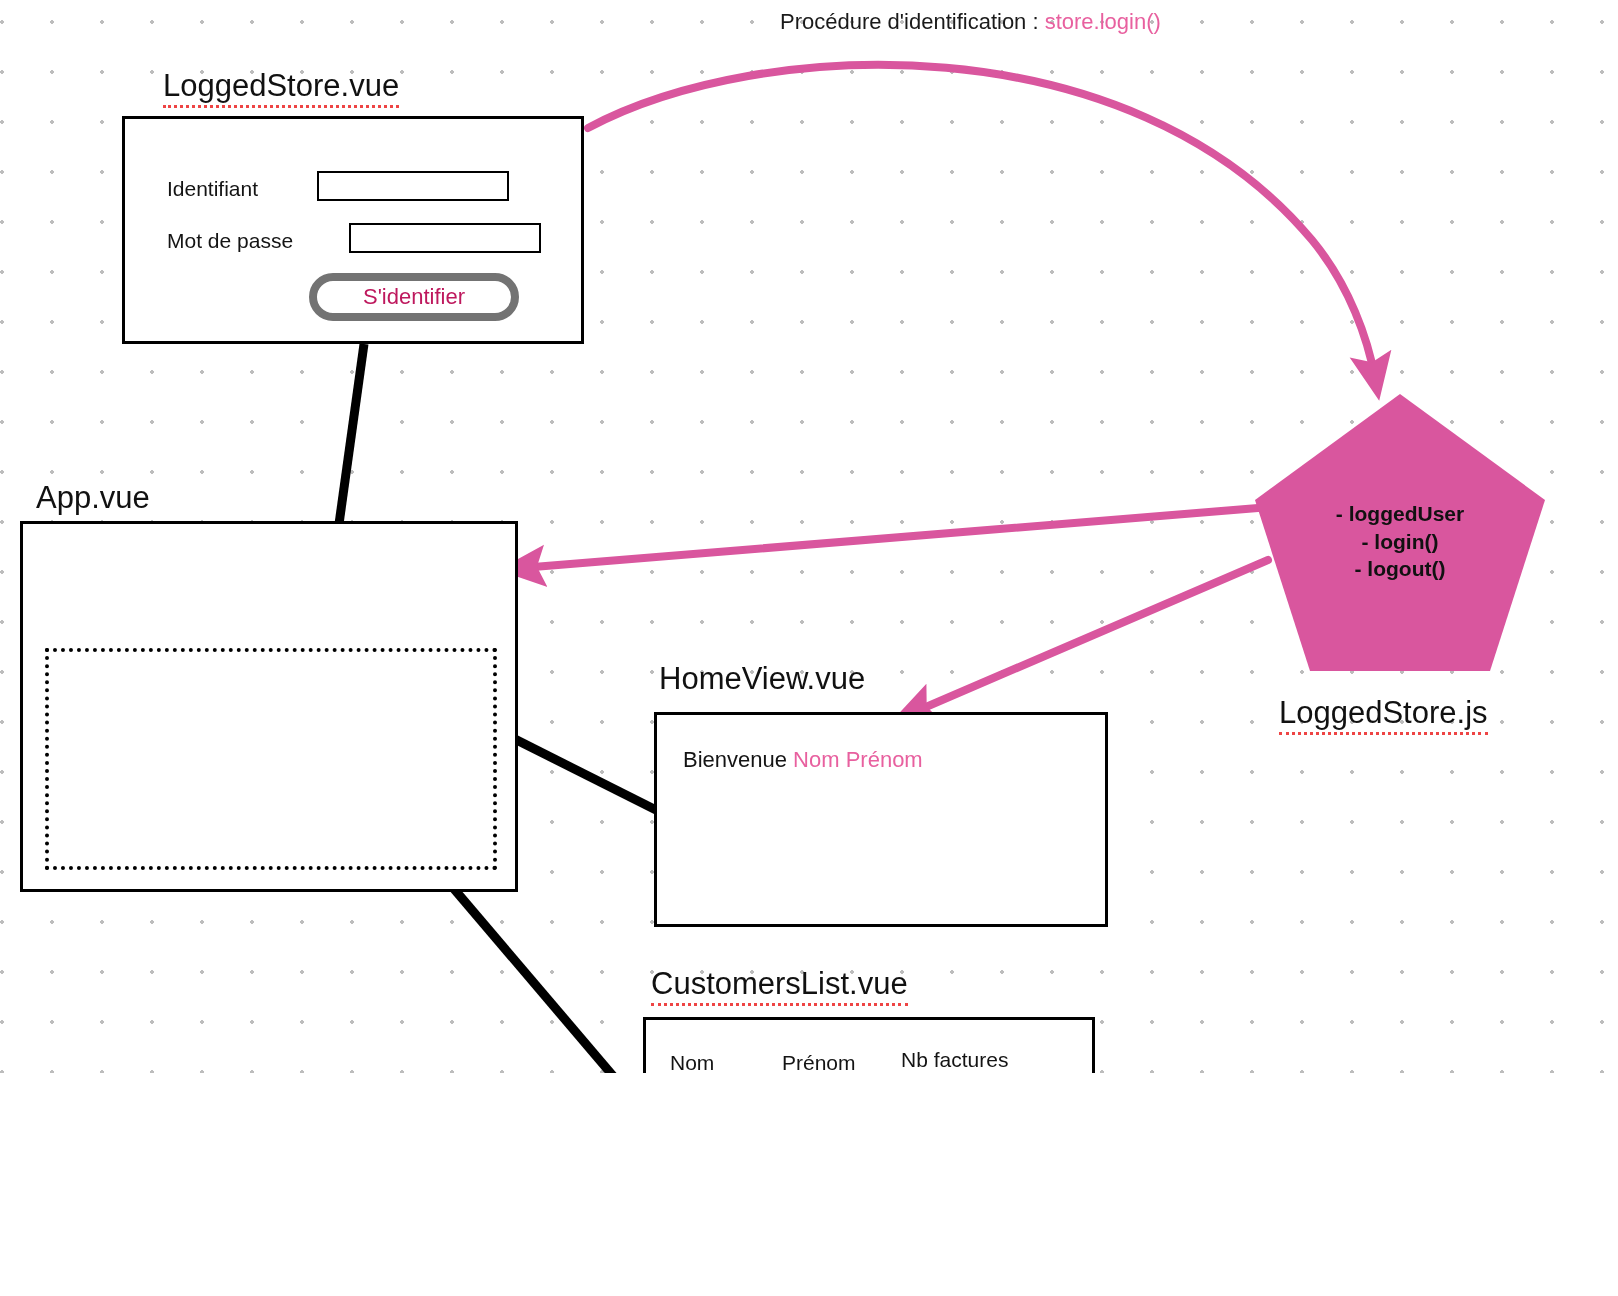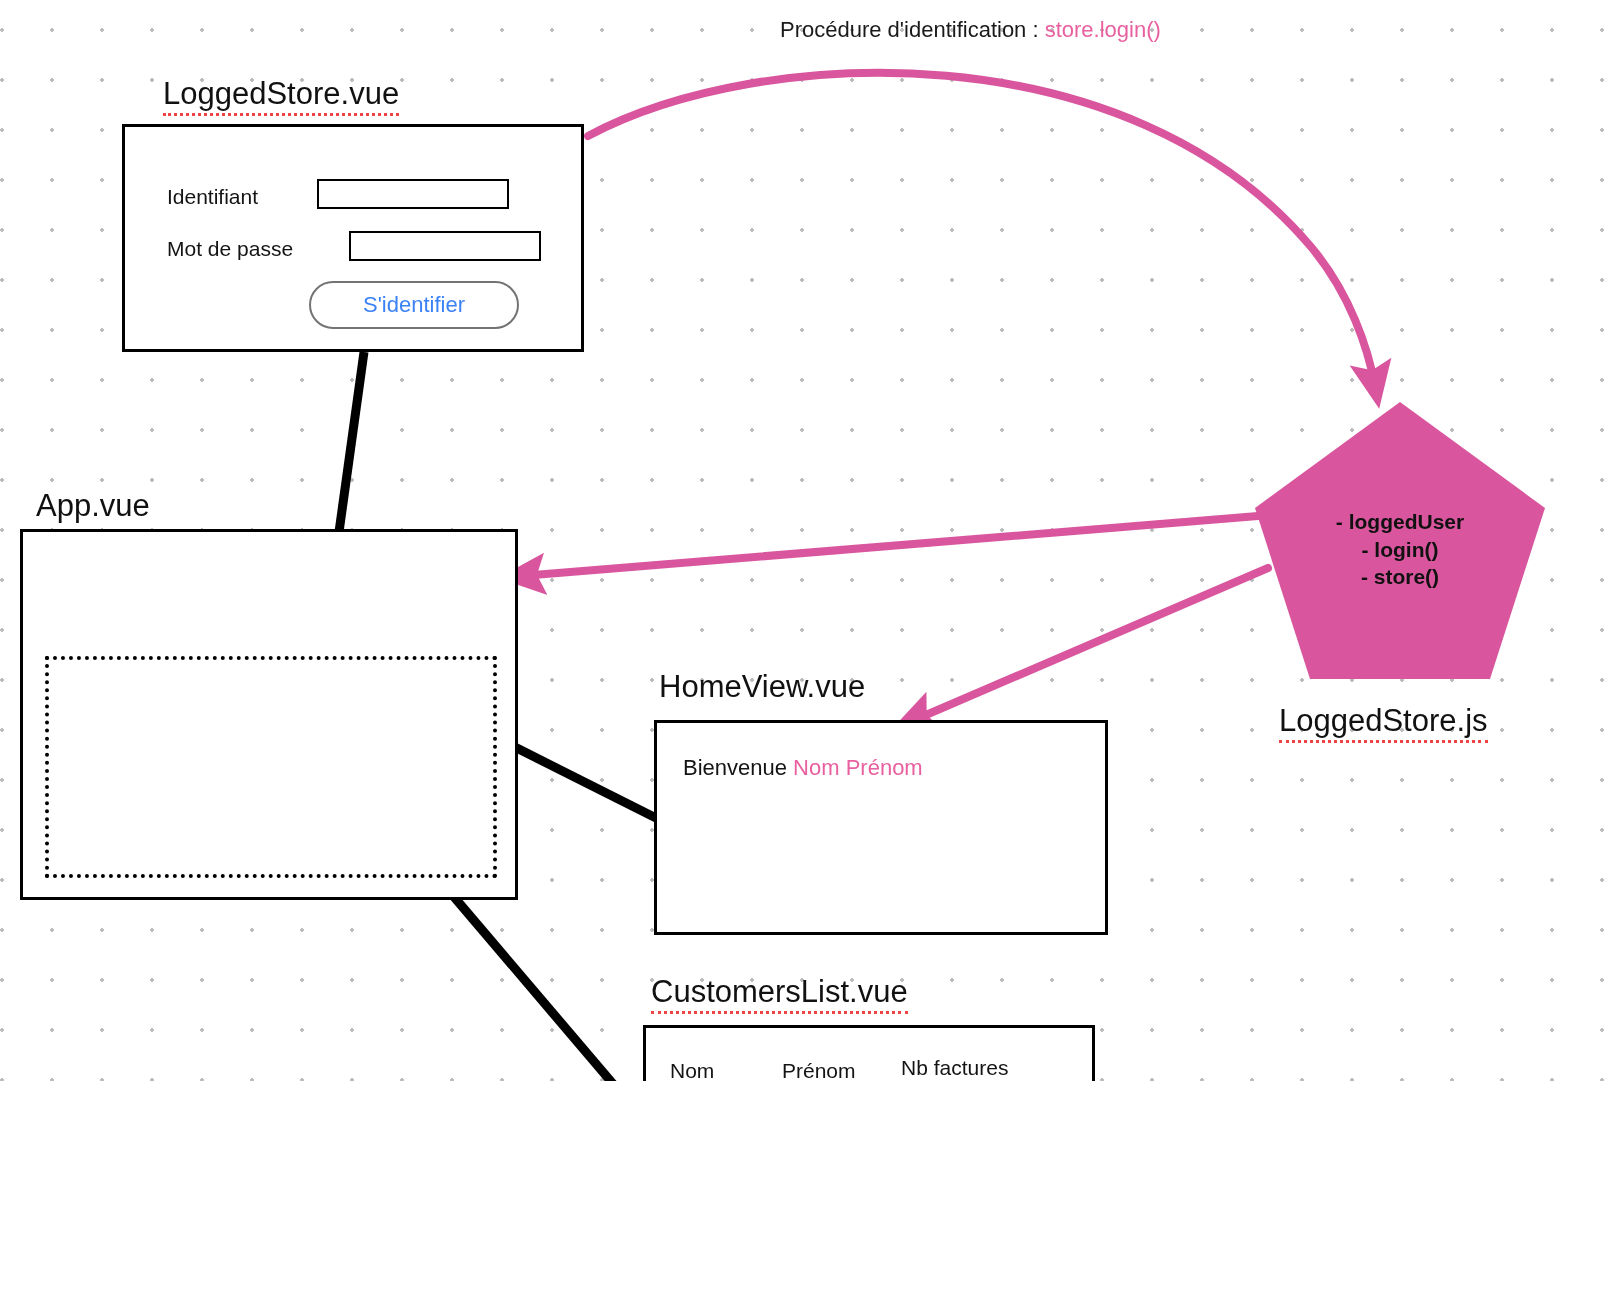--- a/index.html
+++ b/index.html
@@ -9,21 +9,20 @@
   }
   #canvas {
     position: relative;
     width: 1618px;
     height: 1073px;
     background-color: #ffffff;
     background-image: radial-gradient(circle at 2px 22px, #bdbdbd 1.6px, rgba(0,0,0,0) 1.7px);
     background-size: 50px 50px;
     overflow: hidden;
     font-family: "Liberation Sans", sans-serif;
-    margin-top: 8px;
     -webkit-font-smoothing: antialiased;
   }
   svg.layer {
     position: absolute;
     left: 0;
     top: 0;
     width: 1618px;
     height: 1296px;
     pointer-events: none;
   }
@@ -84,28 +83,28 @@
   #row-identifiant { left: 42px; top: 52px; }
   #row-identifiant .form-label { width: 150px; }
   #row-password { left: 42px; top: 104px; gap: 32px; }
   #row-password .form-label { width: 150px; }
   #signin-btn {
     position: absolute;
     left: 184px;
     top: 154px;
     width: 210px;
     height: 48px;
-    border: 2px solid #737373;
+    border: 8px solid #737373;
     border-radius: 24px;
     background: #ffffff;
     display: flex;
     align-items: center;
     justify-content: center;
     font-size: 22px;
-    color: #3b82f6;
+    color: #be185d;
     font-family: "Liberation Sans", sans-serif;
     box-sizing: border-box;
   }
 
   
   #app-frame { left: 20px; top: 521px; width: 498px; height: 371px; }
   #navbar {
     position: absolute;
     left: 20px;
     top: 22px;
@@ -271,19 +270,19 @@
     <span class="tbl-head" id="th-prenom">Prénom</span>
     <span class="tbl-head" id="th-nb">Nb factures</span>
     <div class="tbl-row" id="tr-0"></div>
     <div class="tbl-row" id="tr-1"></div>
     <div class="tbl-row" id="tr-2"></div>
   </div>
 
   <div id="store-text">
     <div>- loggedUser</div>
     <div>- login()</div>
-    <div>- store()</div>
+    <div>- logout()</div>
   </div>
   <div class="comp-title" id="title-store">
     <span class="spell">LoggedStore.js</span>
   </div>
 
 </div>
 
 </body></html>

